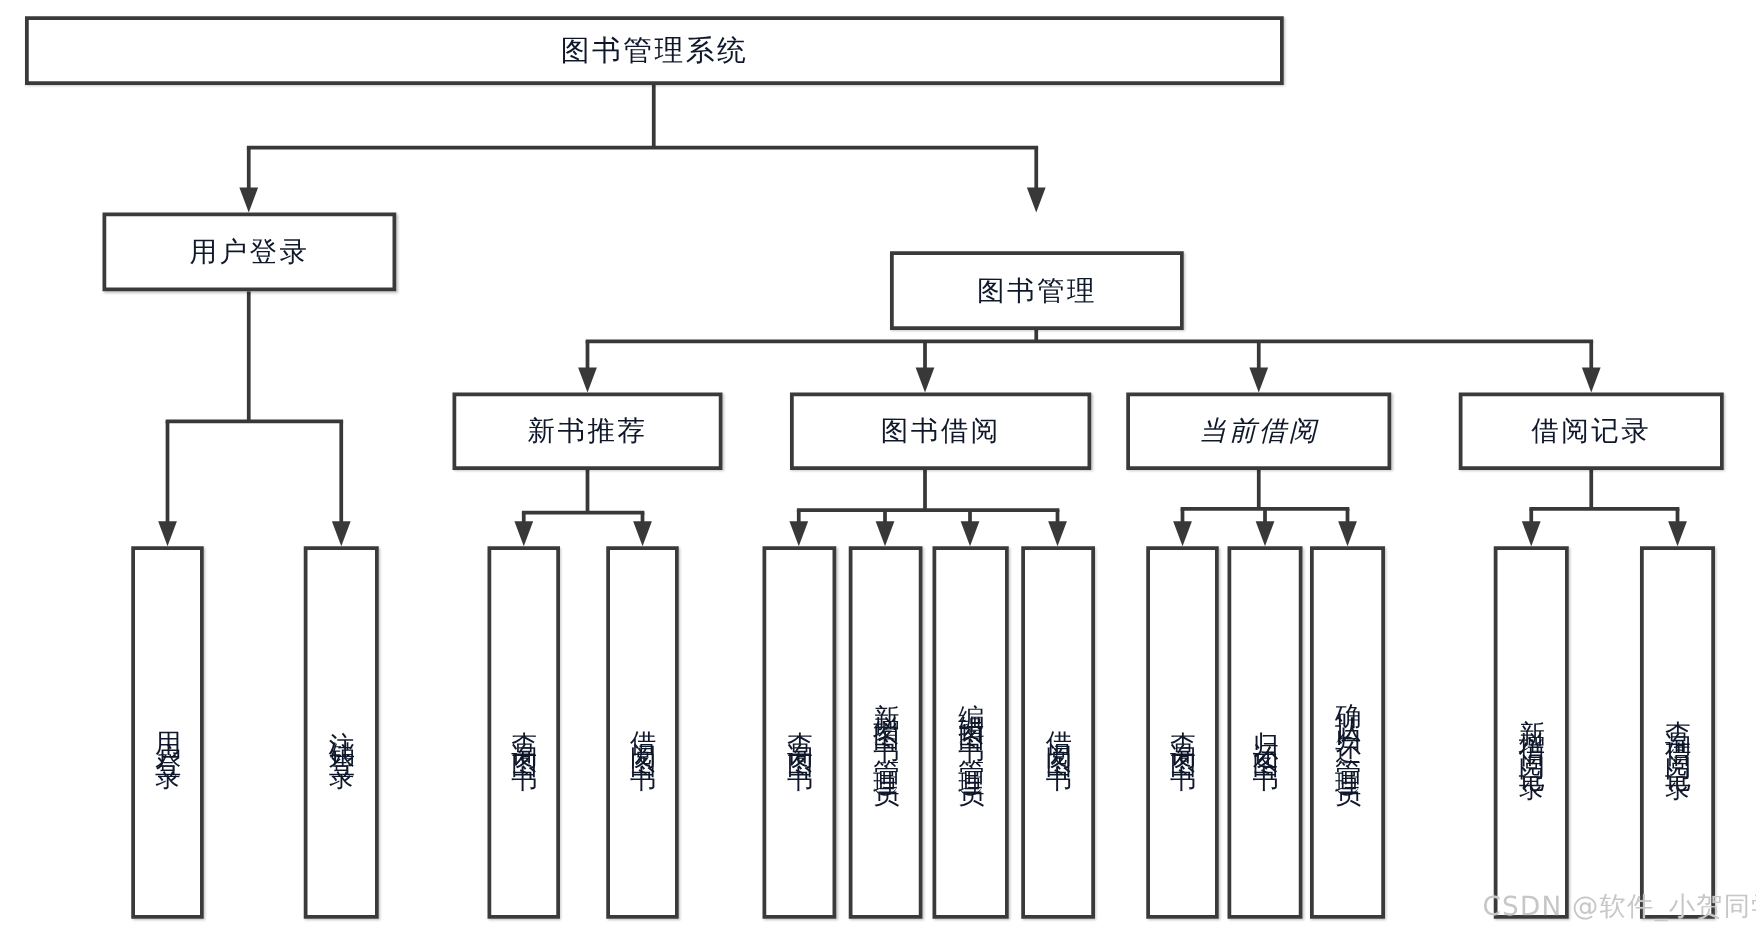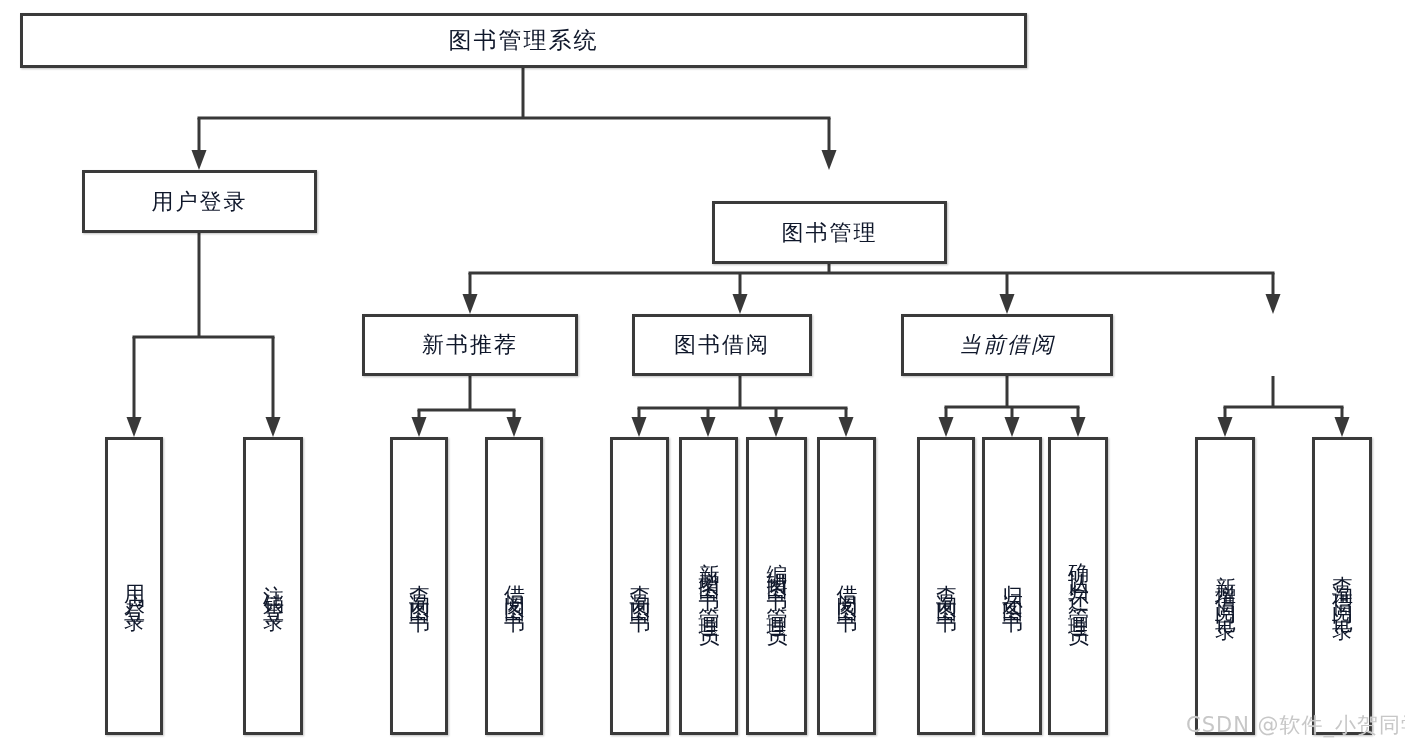--- a/index.html
+++ b/index.html
@@ -92,25 +92,28 @@
   <div class="node" style="left:82px;top:170px;width:235px;height:63px;">
     <span class="h-label">用户登录</span>
   </div>
   <div class="node" style="left:712px;top:170px;width:235px;height:63px;margin-top:31px;">
     <span class="h-label">图书管理</span>
   </div>
 
   <div class="node" style="left:362px;top:314px;width:216px;height:62px;">
     <span class="h-label">新书推荐</span>
   </div>
-  <div class="node" style="left:632px;top:314px;width:180px;height:62px;">
+  <div class="node" style="left:632px;top:314px;width:241px;height:62px;">
     <span class="h-label">图书借阅</span>
   </div>
   <div class="node" style="left:901px;top:314px;width:212px;height:62px;font-style:italic;">
     <span class="h-label">当前借阅</span>
+  </div>
+  <div class="node" style="left:1167px;top:314px;width:212px;height:62px;">
+    <span class="h-label">借阅记录</span>
   </div>
 
   <div class="node leaf" style="left:105px;width:58px;">
     <span class="v-label">用户登录</span>
   </div>
   <div class="node leaf" style="left:243px;width:60px;">
     <span class="v-label">注销登录</span>
   </div>
 
   <div class="node leaf" style="left:390px;width:58px;">

